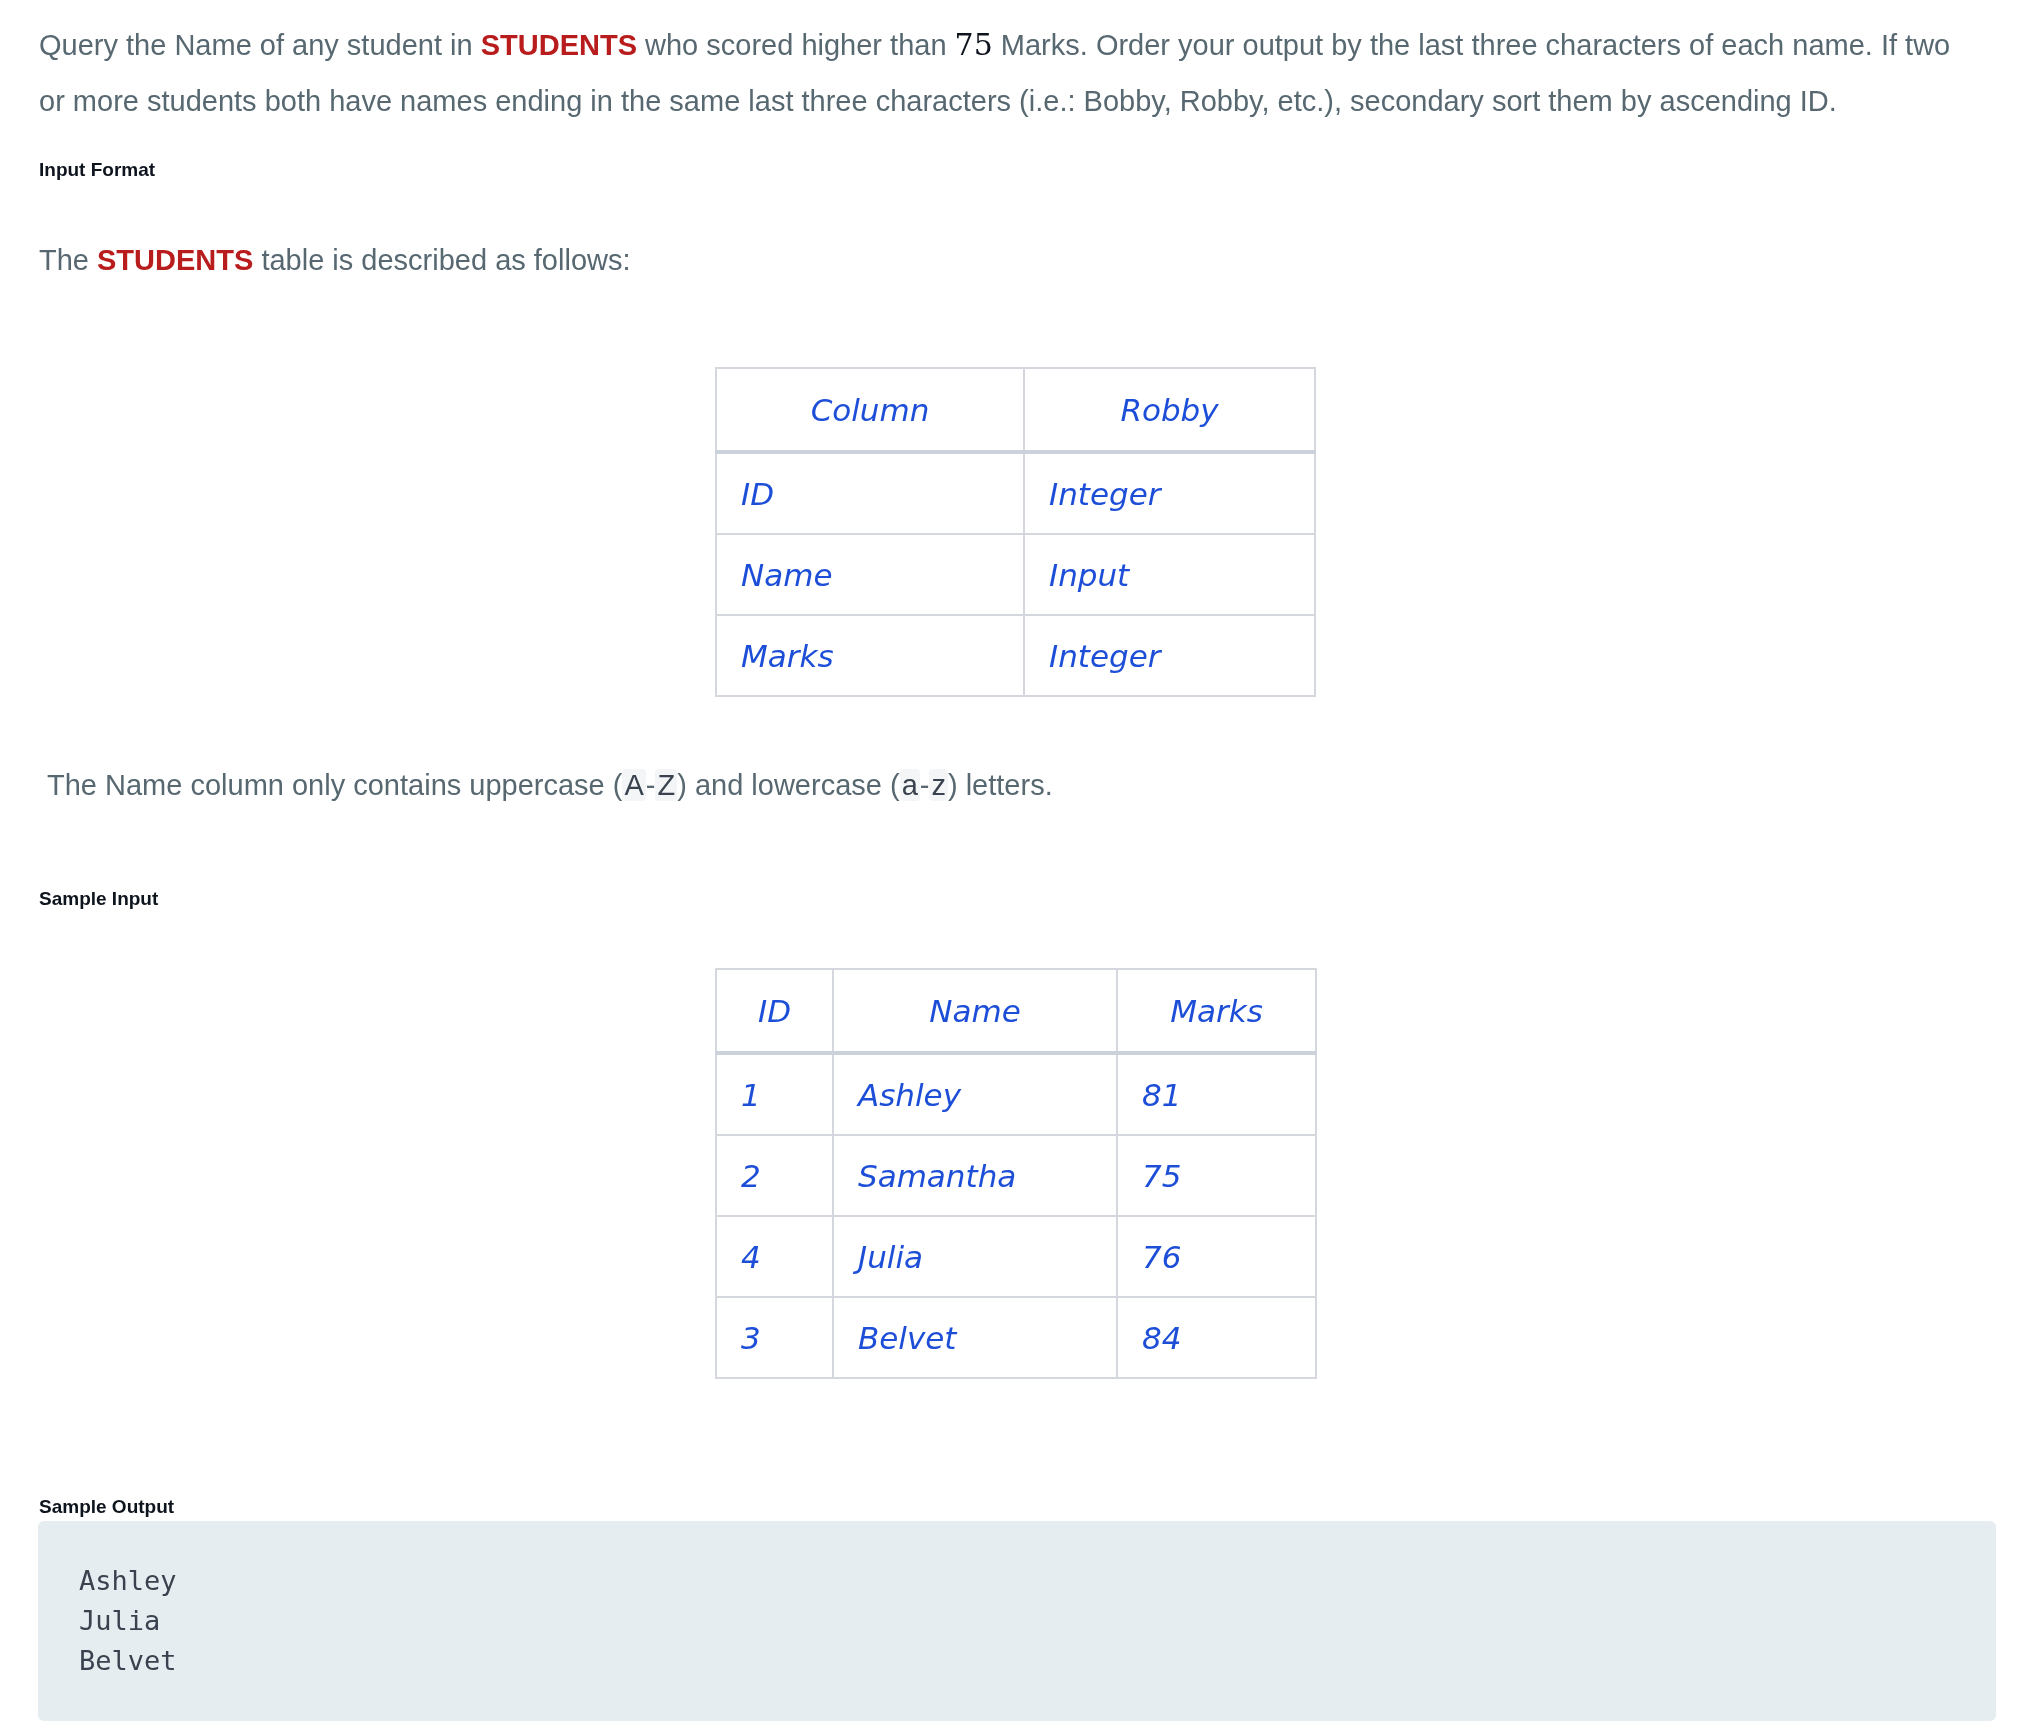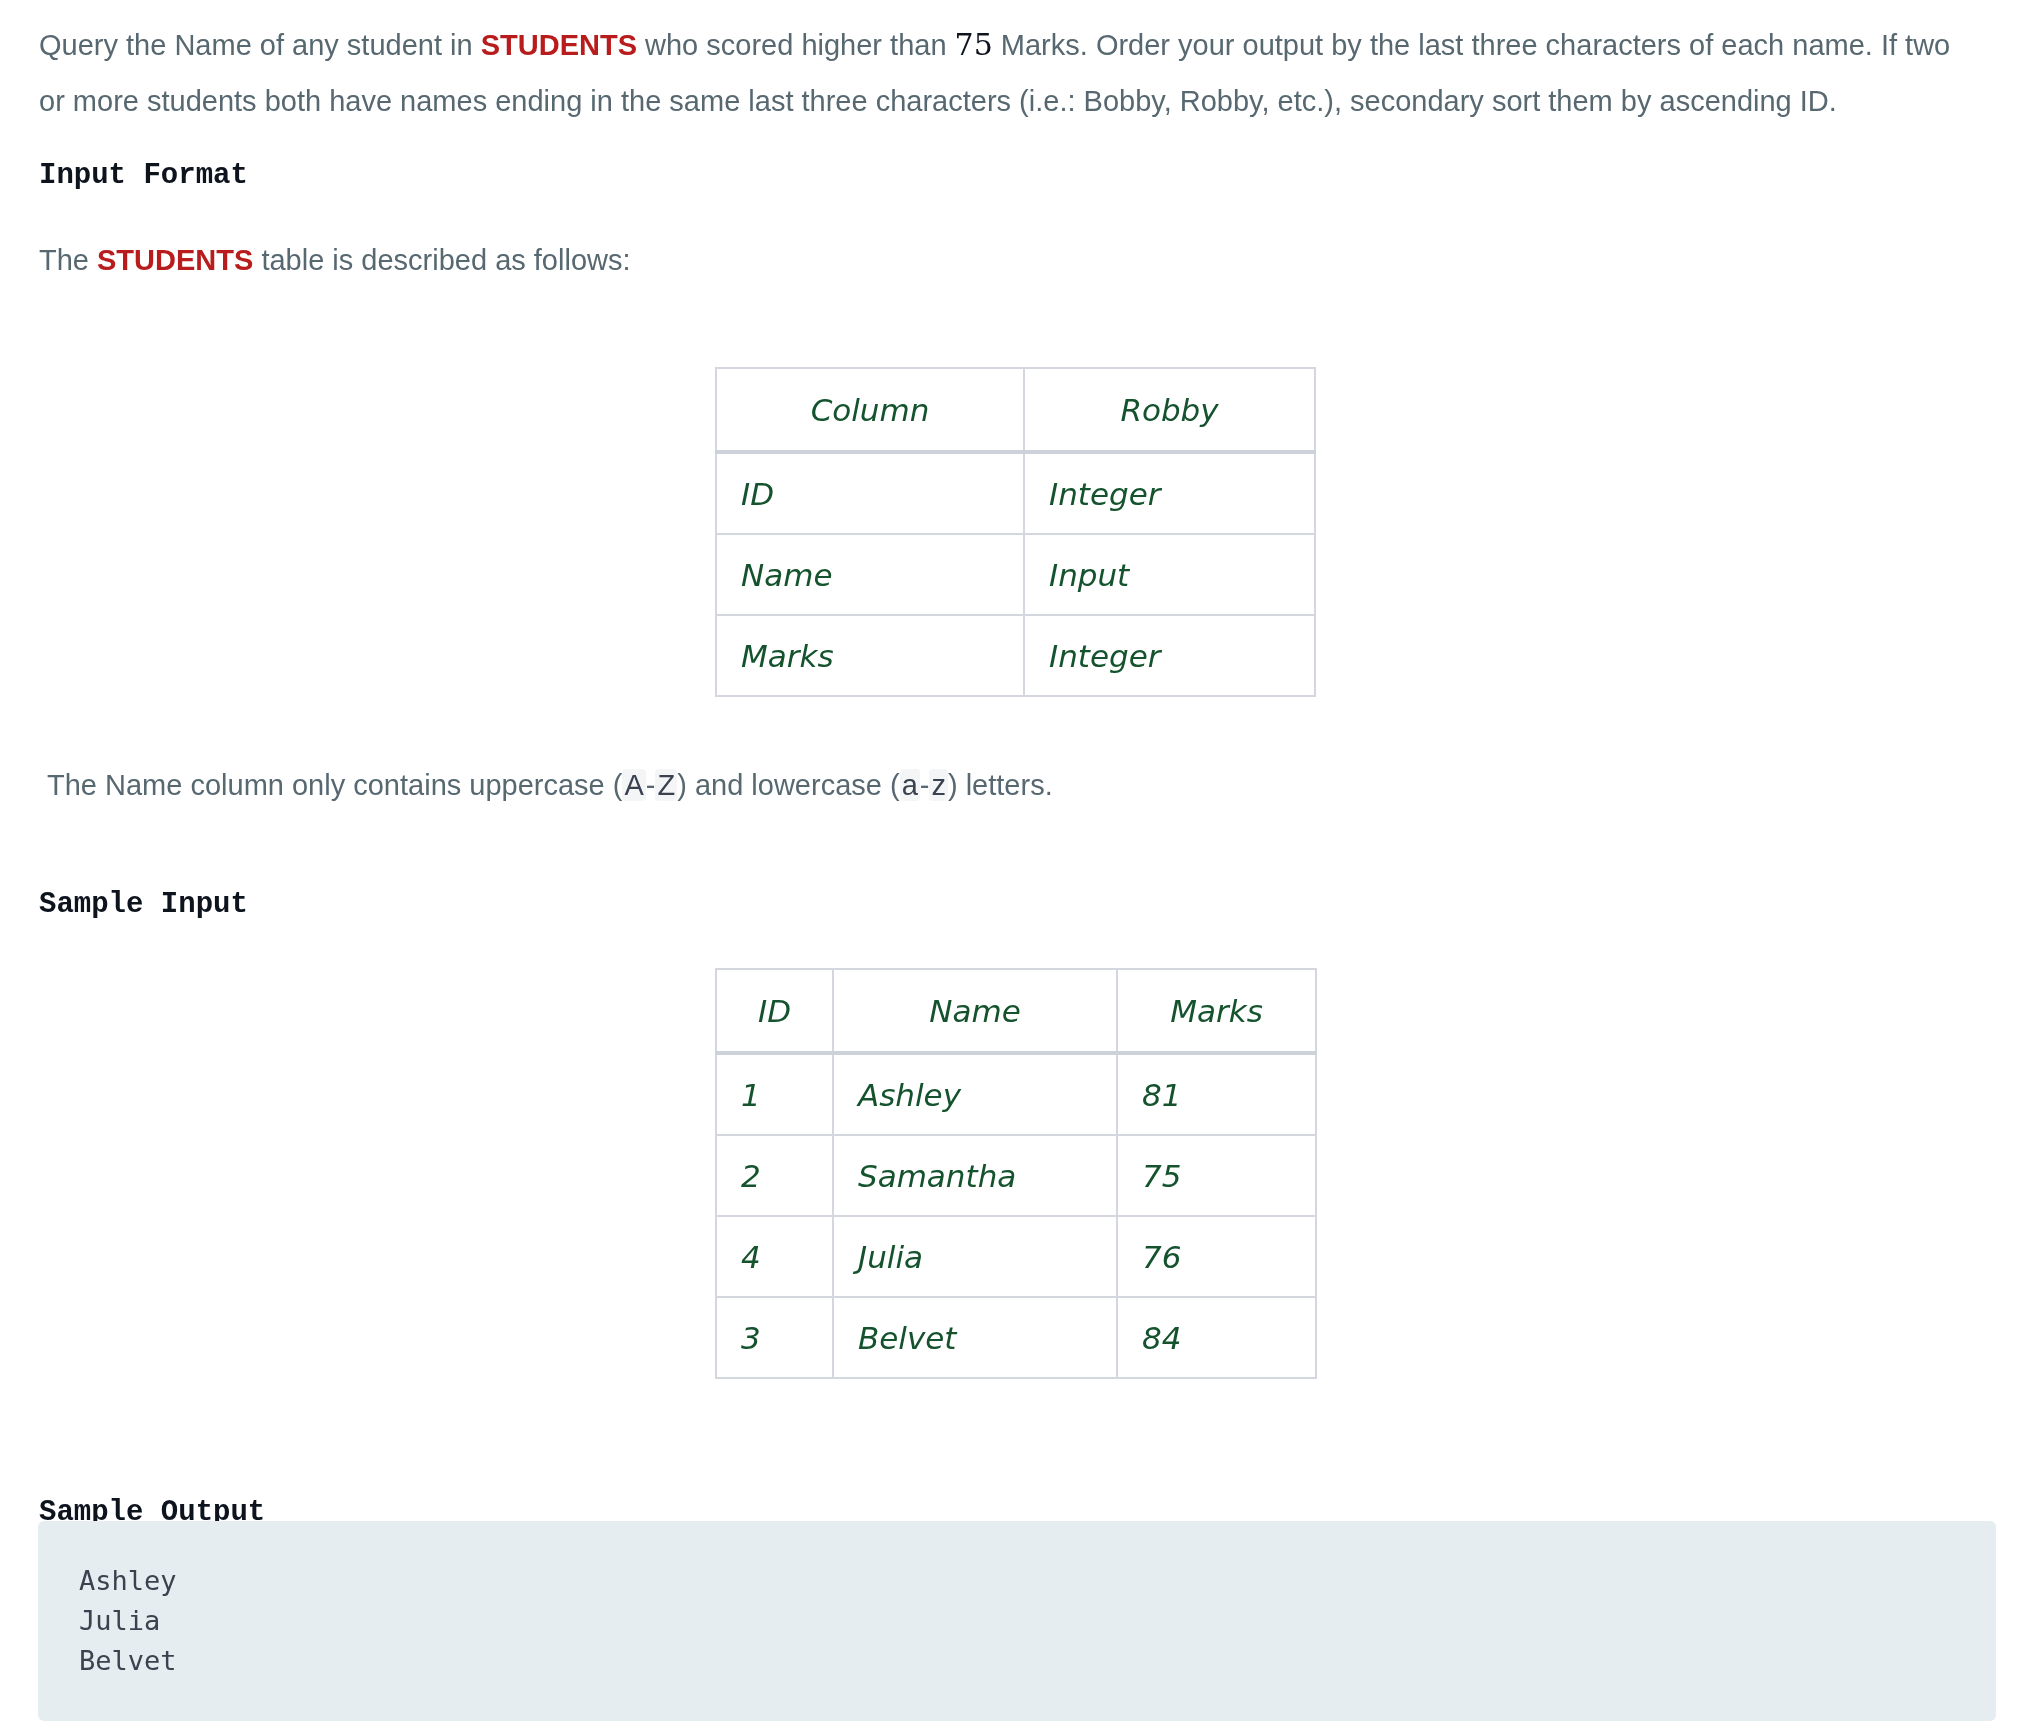--- a/index.html
+++ b/index.html
@@ -9,28 +9,28 @@
       color: #576871;
     }
     .abs { position: absolute; }
     .para {
       left: 39px; font-size: 29px; line-height: 56px; color: #576871;
       white-space: nowrap;
     }
     .para b { color: #b91c1c; font-weight: bold; }
     .num { font-family: "DejaVu Serif", "Liberation Serif", serif; color: #0e141e; font-size: 30px; }
     .heading {
-      left: 39px; font-size: 29px; font-weight: bold; color: #0e141e; white-space: nowrap; font-family: Liberation Mono, monospace;
+      left: 39px; font-size: 19px; font-weight: bold; color: #0e141e; white-space: nowrap;
     }
     .ic {
       background: #f3f5f7; color: #39424e; border-radius: 4px; padding: 0 2px;
     }
     table.img-table {
       position: absolute; border-collapse: collapse; background: #fff;
-      font-family: "DejaVu Sans", sans-serif; font-style: italic; color: #14532d;
+      font-family: "DejaVu Sans", sans-serif; font-style: italic; color: #1d4ed8;
       font-size: 31px;
     }
     table.img-table td, table.img-table th {
       border: 2px solid #d4d8de; padding: 0 0 0 24px; text-align: left;
       font-weight: normal; height: 79px;
     }
     table.img-table th { text-align: center; padding: 0; border-bottom: 4px solid #ccd2d9; }
     .codeblock {
       left: 38px; top: 1521px; width: 1958px; height: 200px;
       background: #e6edf0; border-radius: 6px;

